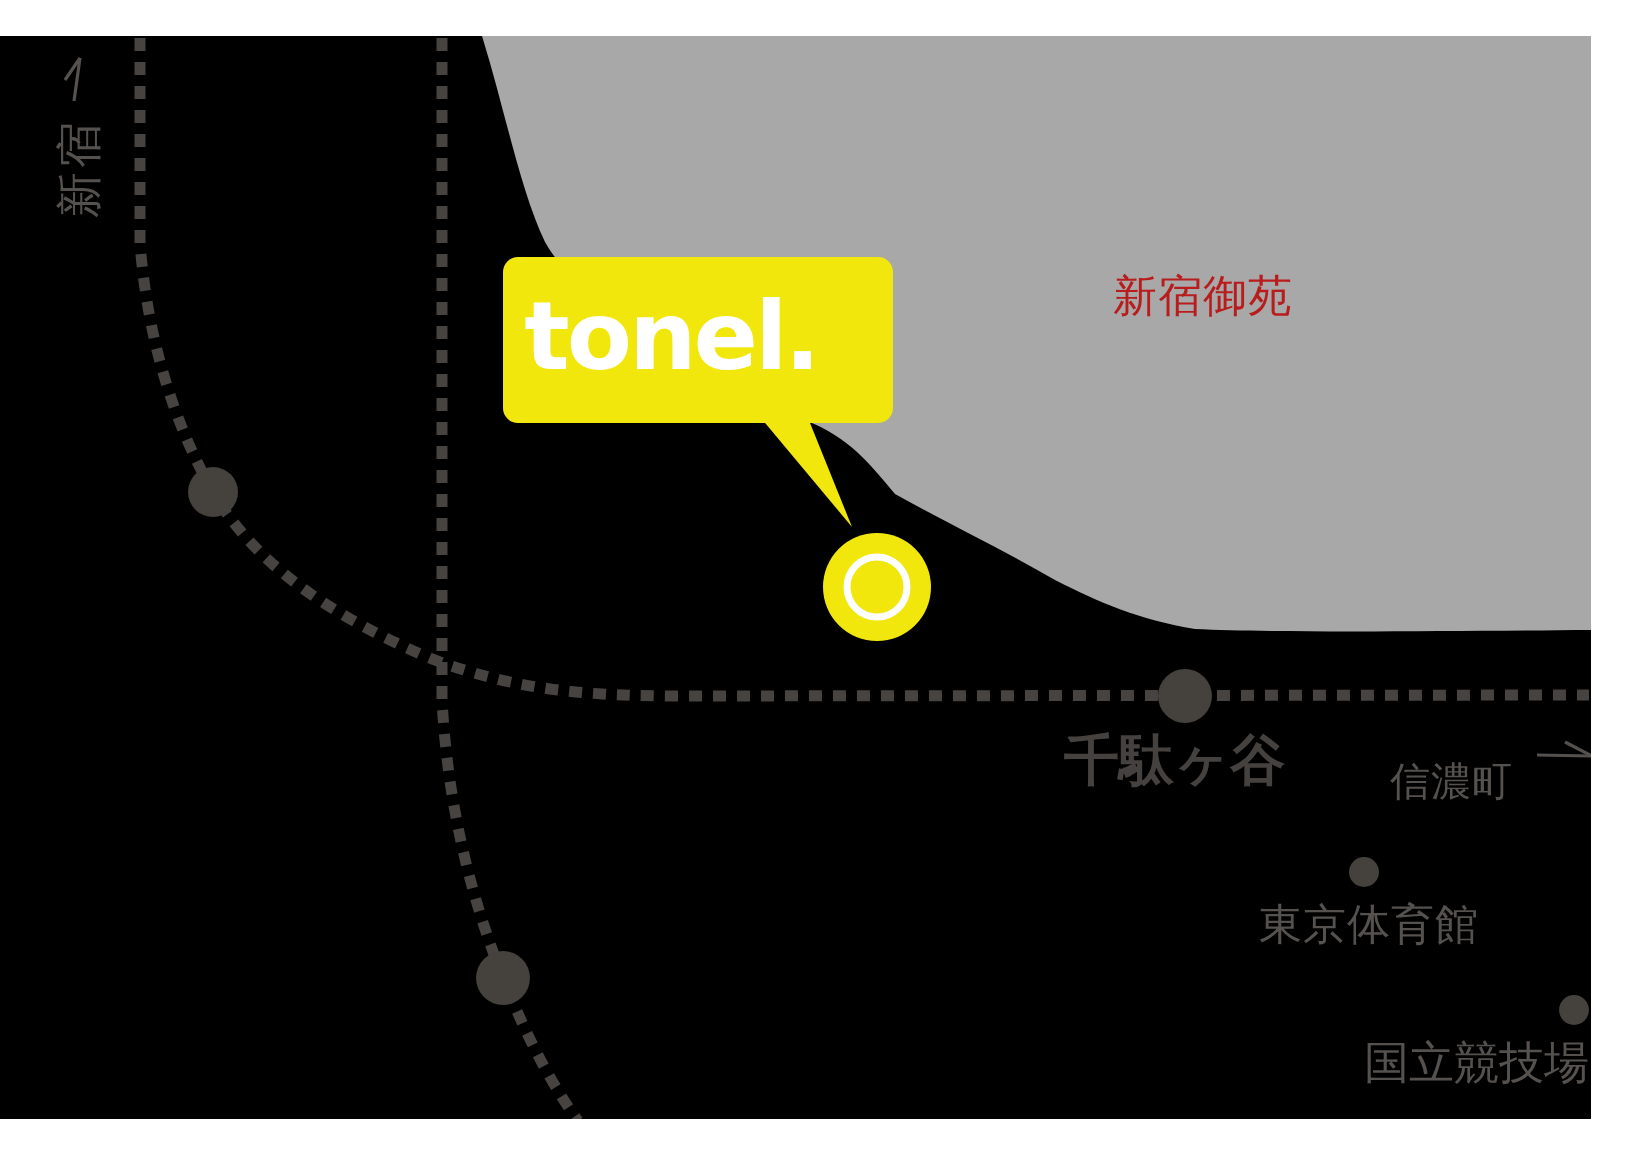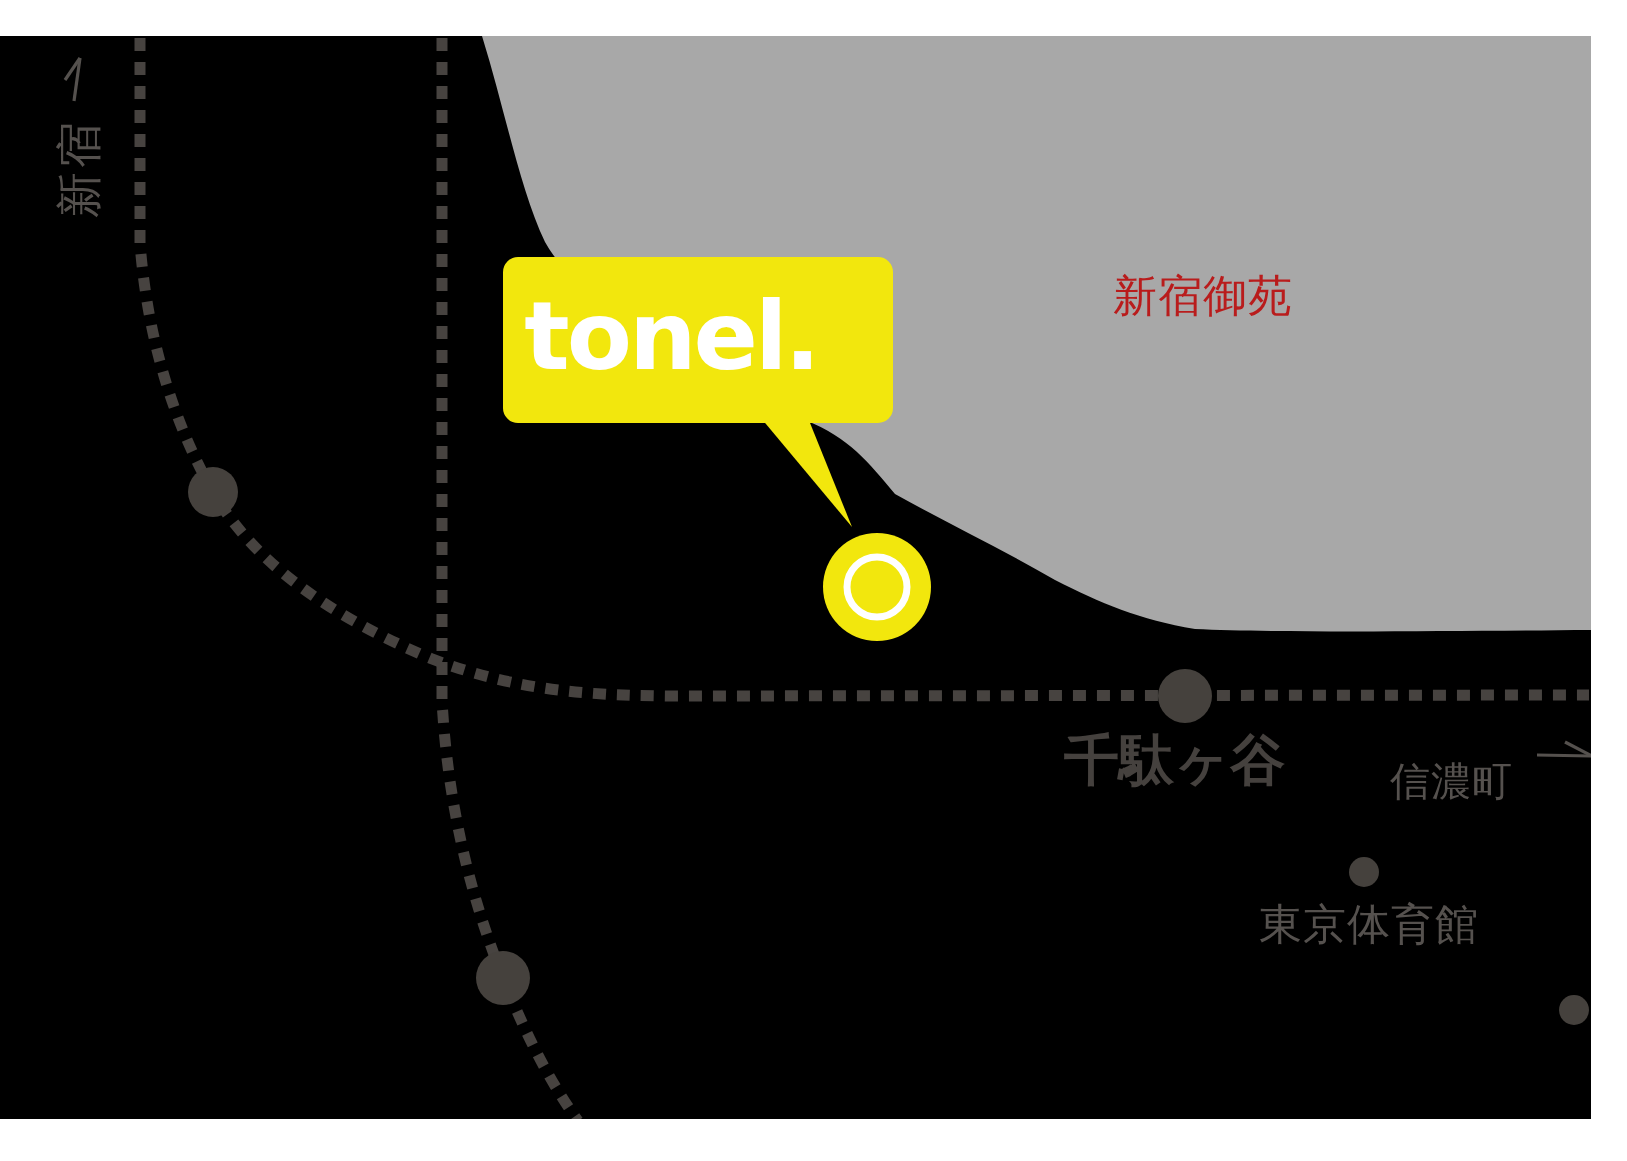--- a/index.html
+++ b/index.html
@@ -101,17 +101,18 @@
   <div class="lbl logo">tonel.</div>
 
   <div class="lbl park-lbl park-pos">新宿御苑</div>
 
 
   <div class="lbl lbl-bold sendagaya">千駄ヶ谷</div>
 
 
   <div class="lbl lbl-thin gym">東京体育館</div>
 
+  <div class="lbl lbl-thin stadium">国立競技場</div>
 
   <div class="lbl shinjuku-dir">新宿</div>
 
   <div class="lbl lbl-thin shinanomachi">信濃町</div>
 </div>
 
 </body></html>

